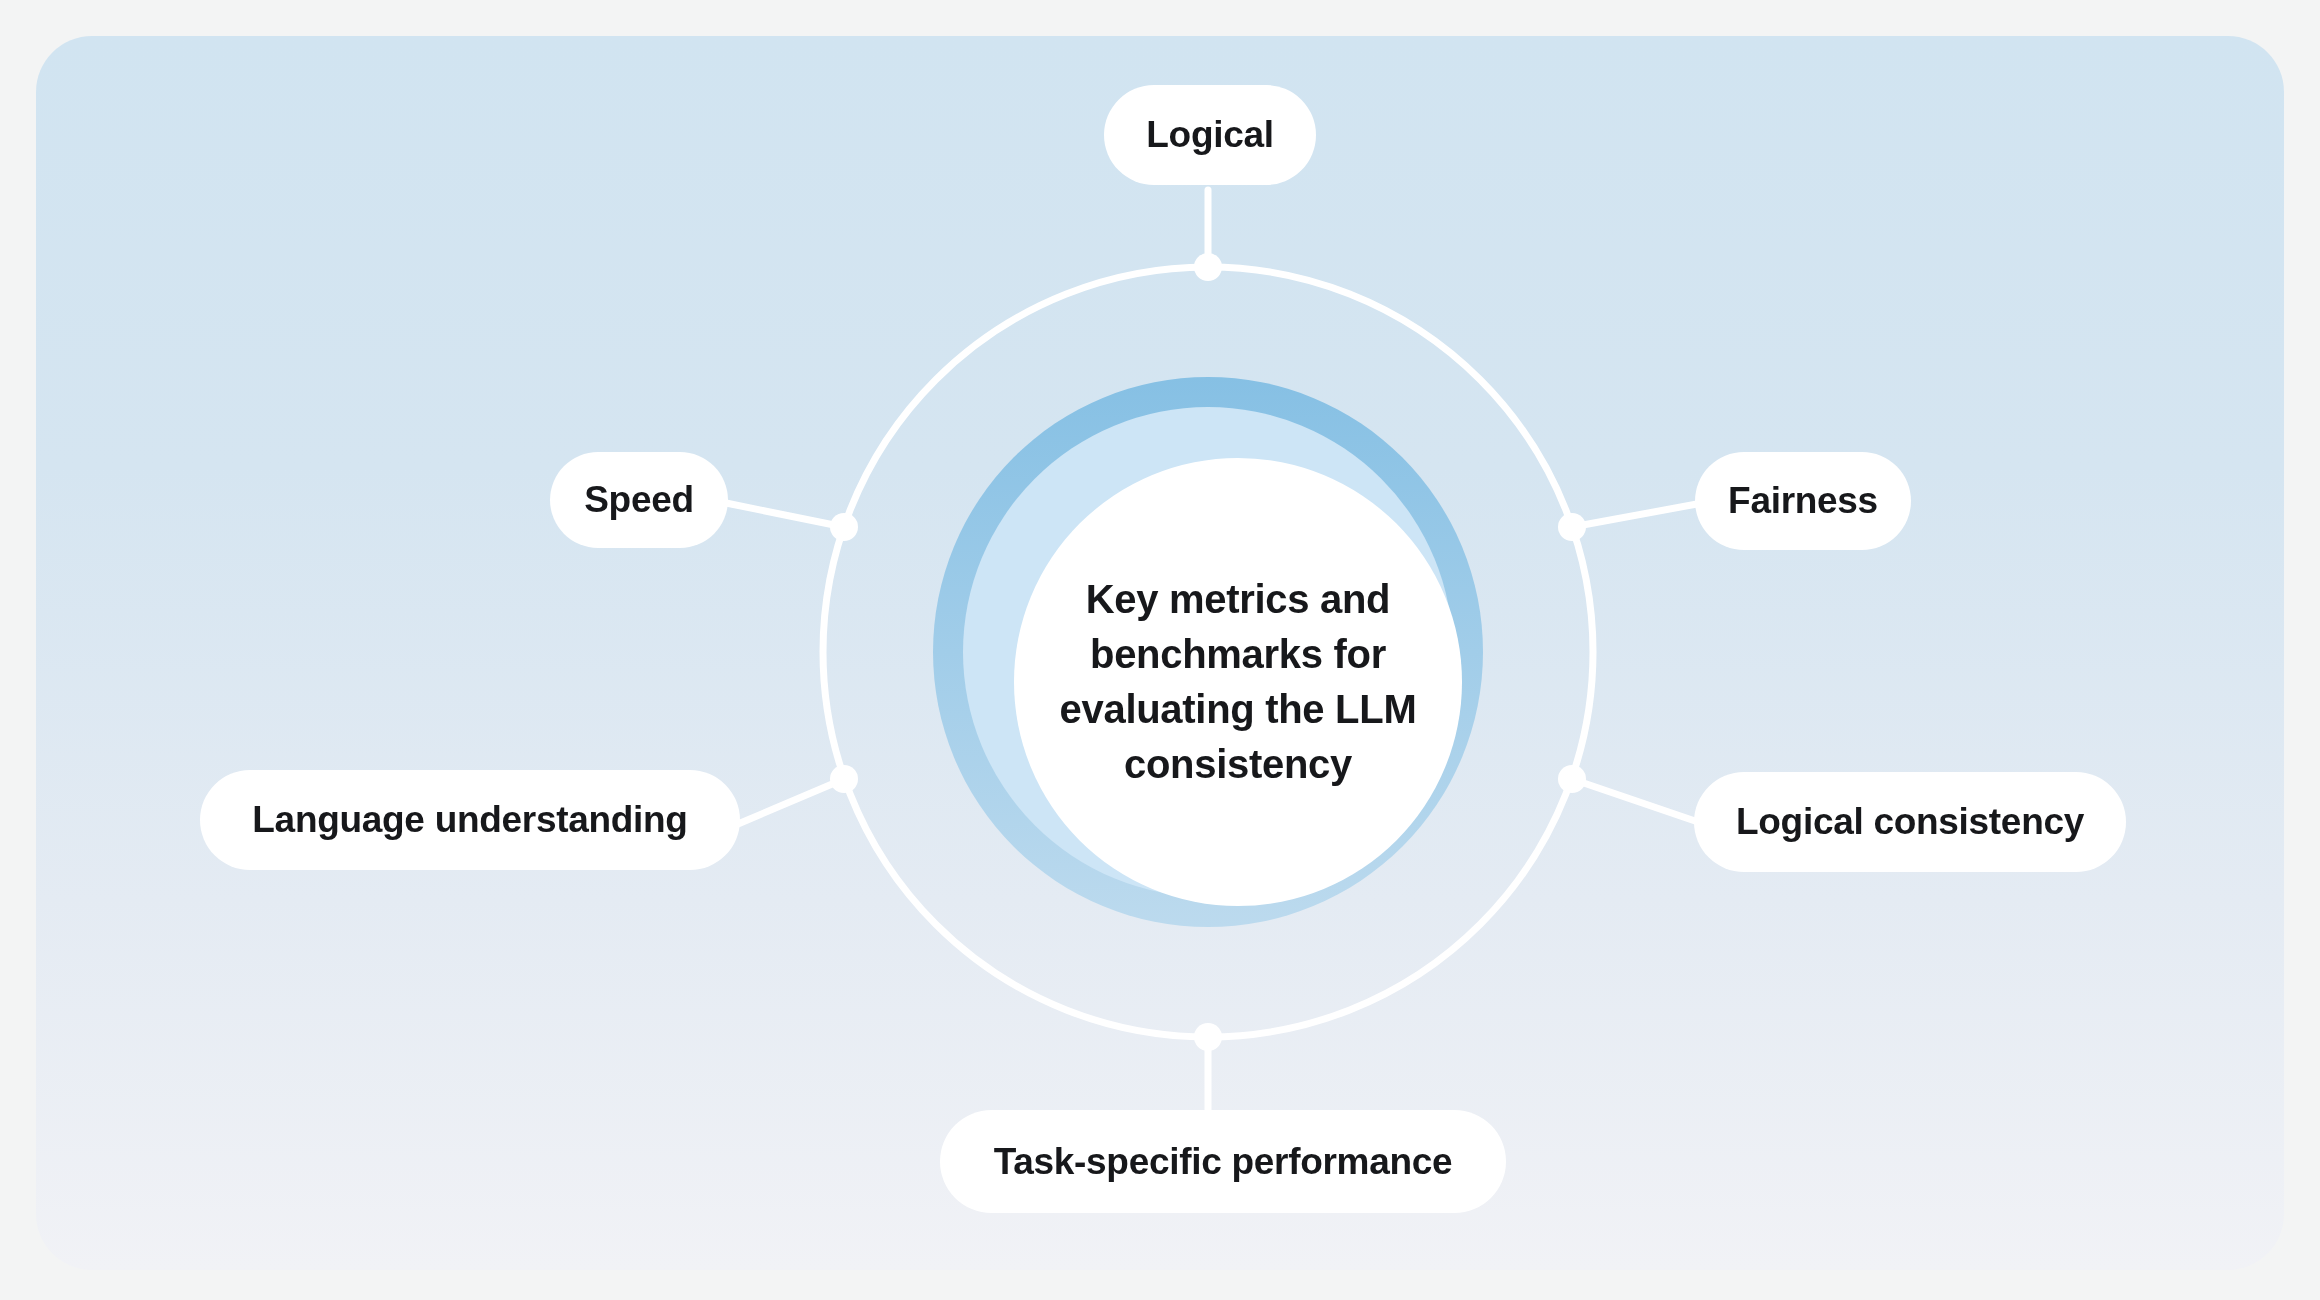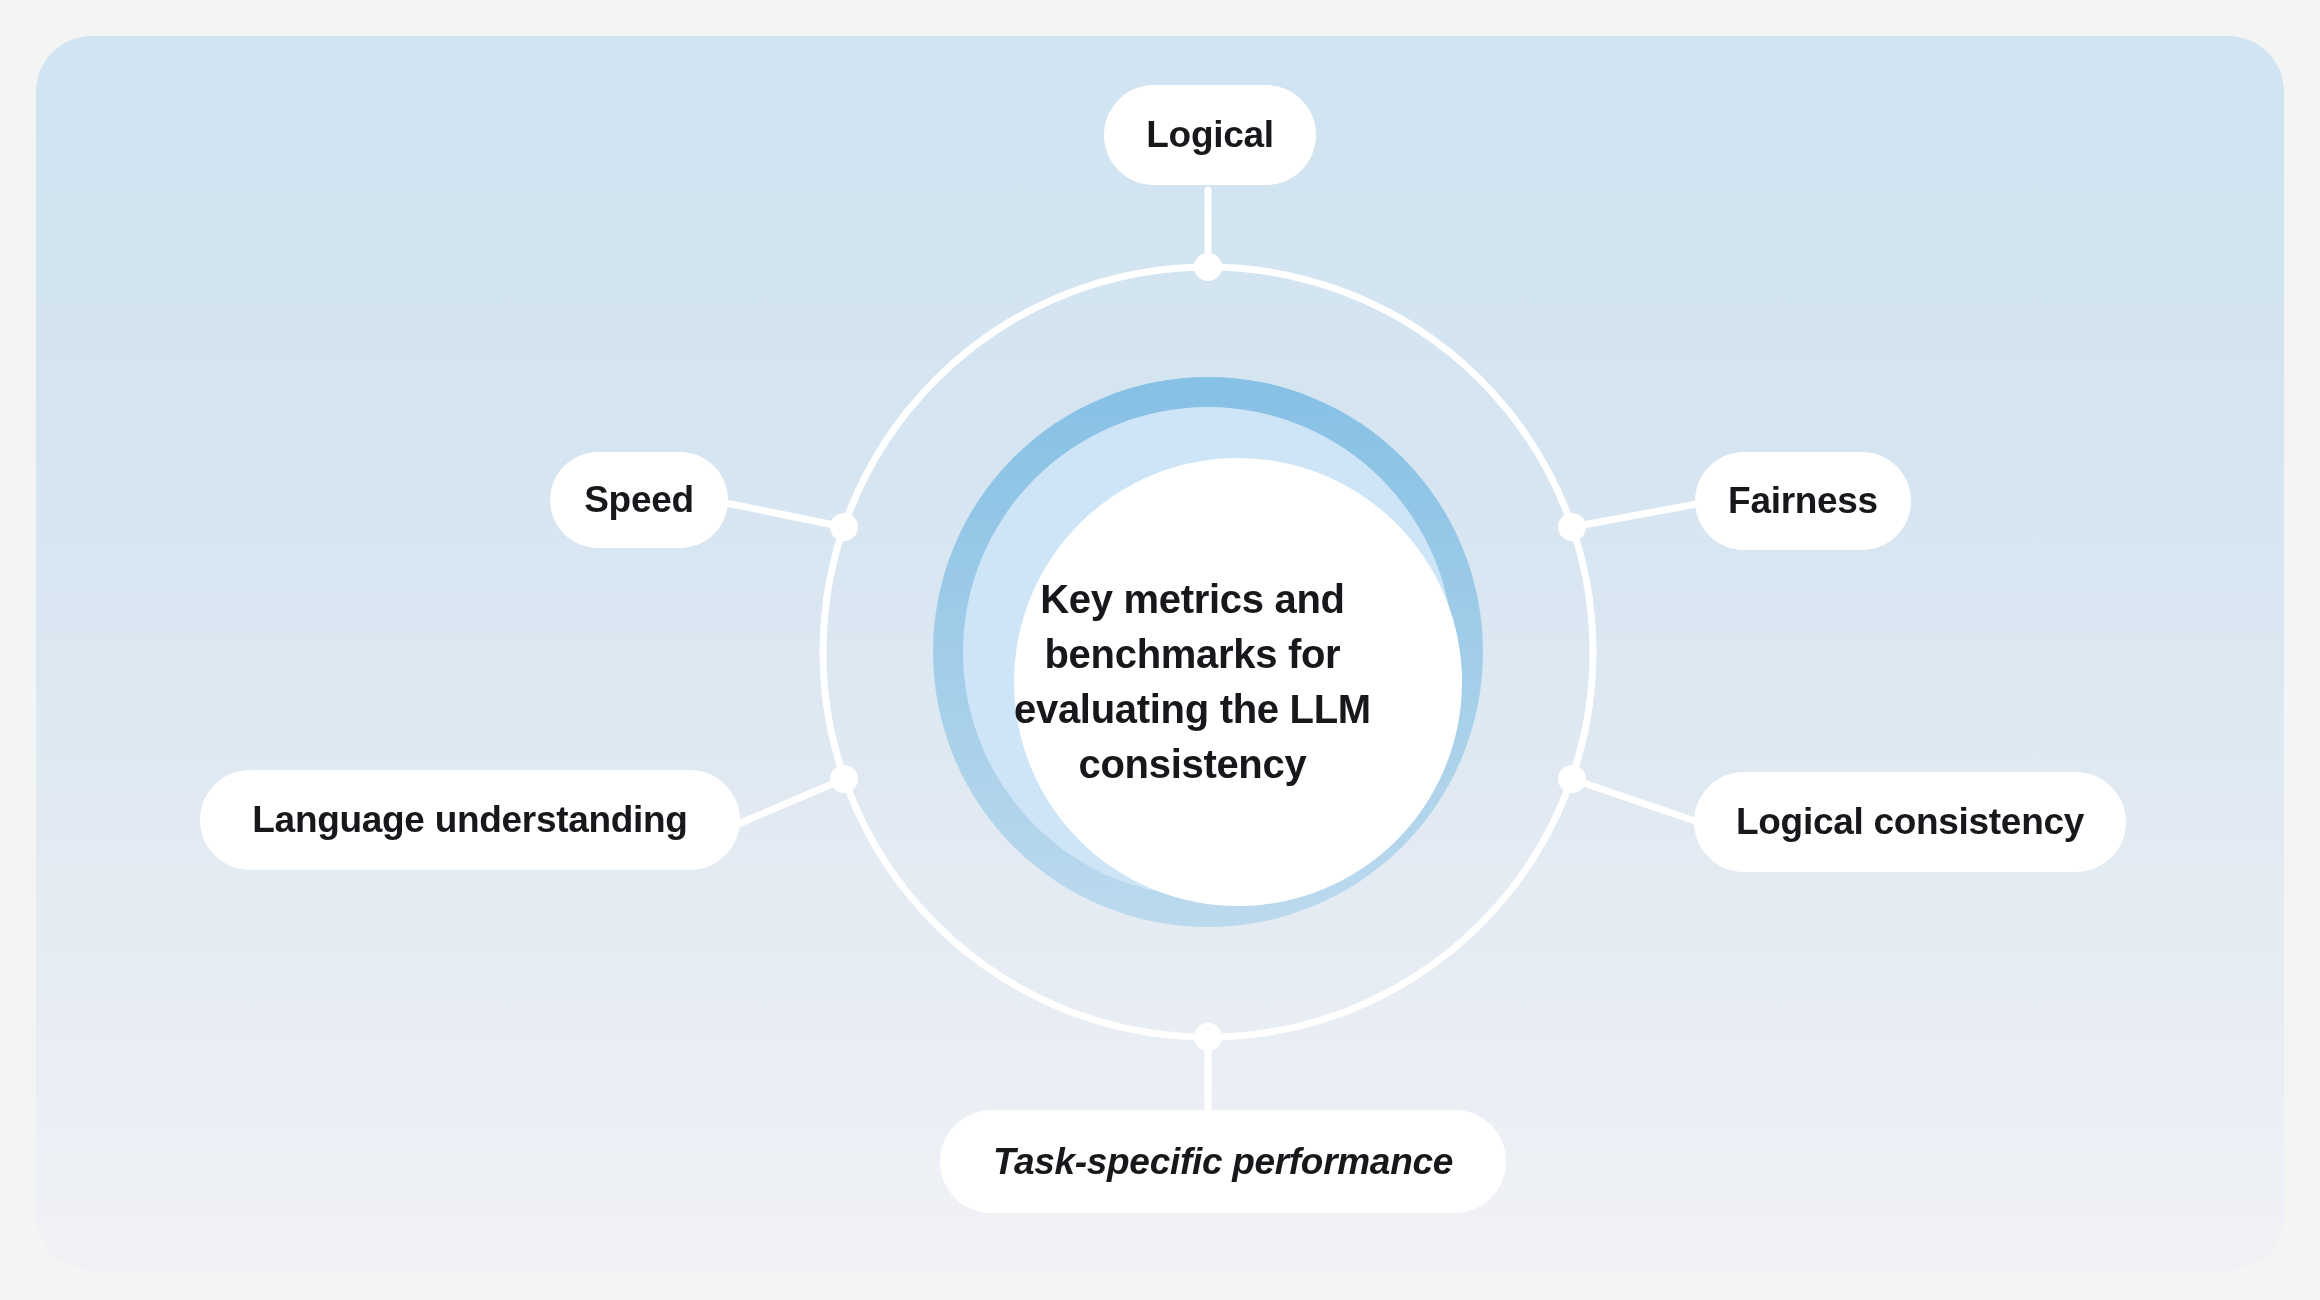--- a/index.html
+++ b/index.html
@@ -38,41 +38,41 @@
   }
   .ring-light{
     position:absolute;left:30px;top:30px;width:490px;height:490px;
     border-radius:50%;
     background:var(--ring-light);
   }
   .center-inner{
     position:absolute;left:51px;top:51px;width:448px;height:448px;
     border-radius:50%;
     background:var(--node-bg);
-    display:flex;align-items:center;
+    display:flex;align-items:center;justify-content:center;
   }
   .center-text{
     text-align:center;
     font-weight:700;font-size:40px;line-height:55px;
     color:var(--ink);letter-spacing:-0.3px;
   }
   .pill{
     position:absolute;
     background:var(--node-bg);
     border-radius:60px;
     display:flex;align-items:center;justify-content:center;
     font-weight:700;font-size:37px;color:var(--ink);
     letter-spacing:-0.3px;white-space:nowrap;
   }
   .pill-security{left:1104px;top:85px;width:212px;height:100px;}
   .pill-speed{left:550px;top:452px;width:178px;height:96px;text-align:center;}
   .pill-fairness{left:1695px;top:452px;width:216px;height:98px;}
   .pill-language{left:200px;top:770px;width:540px;height:100px;}
   .pill-logical{left:1694px;top:772px;width:432px;height:100px;}
-  .pill-task{left:940px;top:1110px;width:566px;height:103px;font-style:italic;}
+  .pill-task{left:940px;top:1110px;width:566px;height:103px;}
 </style>
 </head>
 <body>
 
 <div class="screen">
 
   <div class="card"></div>
 
   <svg class="wires" viewBox="0 0 2320 1300">
     <circle class="orbit" cx="1208" cy="652" r="385"></circle>

